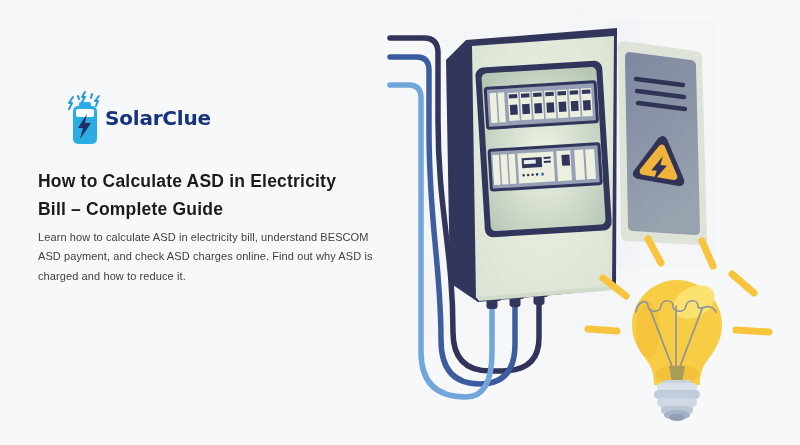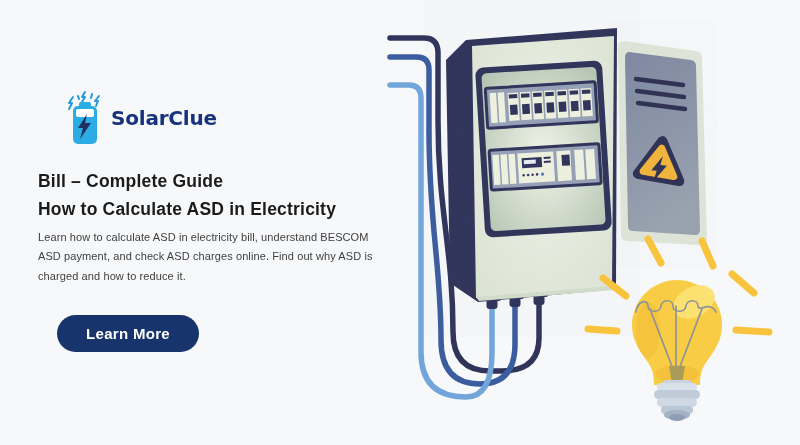--- a/index.html
+++ b/index.html
@@ -1,21 +1,21 @@
 <!DOCTYPE html>
 <html><head>
 <meta charset="utf-8">
 <style>
   html,body{margin:0;padding:0;background:#e9eaee;}
   .stage{
     position:relative;width:800px;height:445px;margin:0 auto;
     background:#F7F8FA;overflow:hidden;
     font-family:"Liberation Sans",sans-serif;
   }
-  .logo{position:absolute;left:66px;top:90px;display:flex;align-items:center;gap:7px;}
+  .logo{position:absolute;left:66px;top:90px;display:flex;align-items:center;gap:1px;}
   .logo .wordmark{
     font-family:"DejaVu Sans",sans-serif;font-weight:bold;font-size:20px;
     color:#16337E;letter-spacing:-0.2px;
   }
   .title{
     position:absolute;left:38px;top:167px;width:340px;
     font-weight:700;font-size:17.5px;line-height:28px;color:#1B1B1B;
     letter-spacing:0.2px;
   }
   .title span{display:block;}
@@ -50,27 +50,26 @@
         <rect x="13" y="12" width="12" height="6" rx="2" fill="#2BACE2"></rect>
         <rect x="7" y="16" width="24" height="38" rx="5" fill="#2BACE2"></rect>
         <rect x="10" y="19" width="18" height="8" rx="2" fill="#FFFFFF"></rect>
         <polygon points="21,24 12,38 17,38 14,49 25,33 19,33" fill="#1D2F63"></polygon>
       </g>
     </svg>
     <span class="wordmark">SolarClue</span>
   </div>
 
   <h1 class="title" style="margin:0;">
+    <span>How to Calculate ASD in Electricity</span>
     <span>Bill – Complete Guide</span>
-    <span>How to Calculate ASD in Electricity</span>
   </h1>
 
   <p class="desc" style="margin:0;">Learn how to calculate ASD in electricity bill, understand BESCOM ASD payment, and check ASD charges online. Find out why ASD is charged and how to reduce it.</p>
 
-  <button class="cta">Learn More</button>
 
   <svg class="illustration" viewBox="0 0 420 445">
     <defs>
       <radialGradient id="faceGrad" cx="50%" cy="45%" r="75%">
         <stop offset="0%" stop-color="#EFF3E6"></stop>
         <stop offset="100%" stop-color="#DCE4D4"></stop>
       </radialGradient>
       <radialGradient id="innerGrad" cx="50%" cy="55%" r="70%">
         <stop offset="0%" stop-color="#F3F7EA"></stop>
         <stop offset="100%" stop-color="#B7C6B4"></stop>

